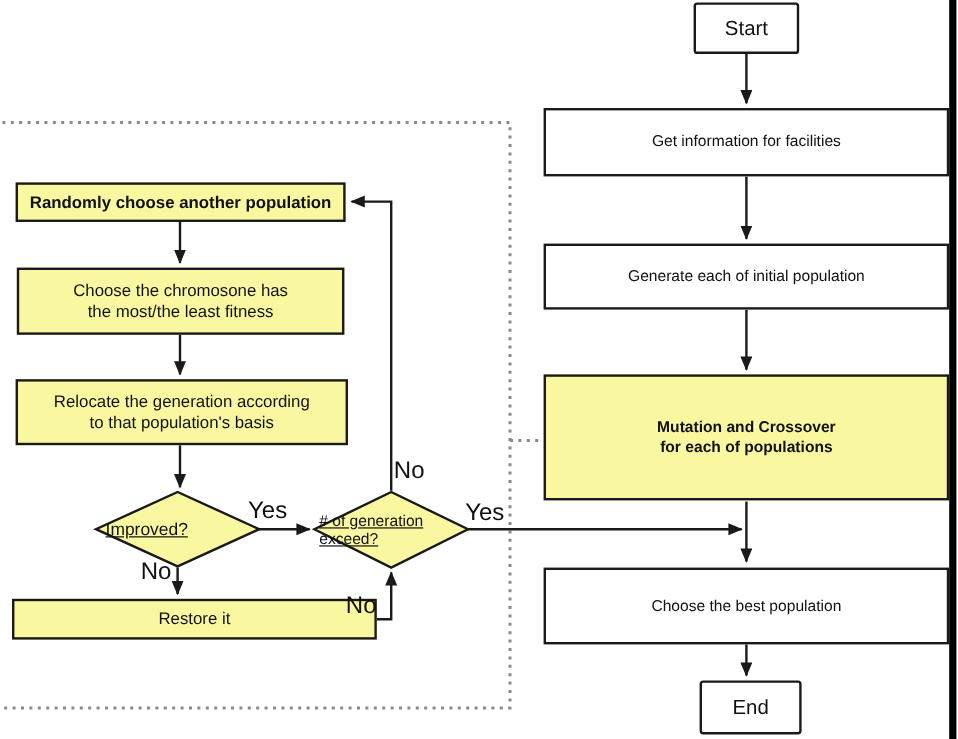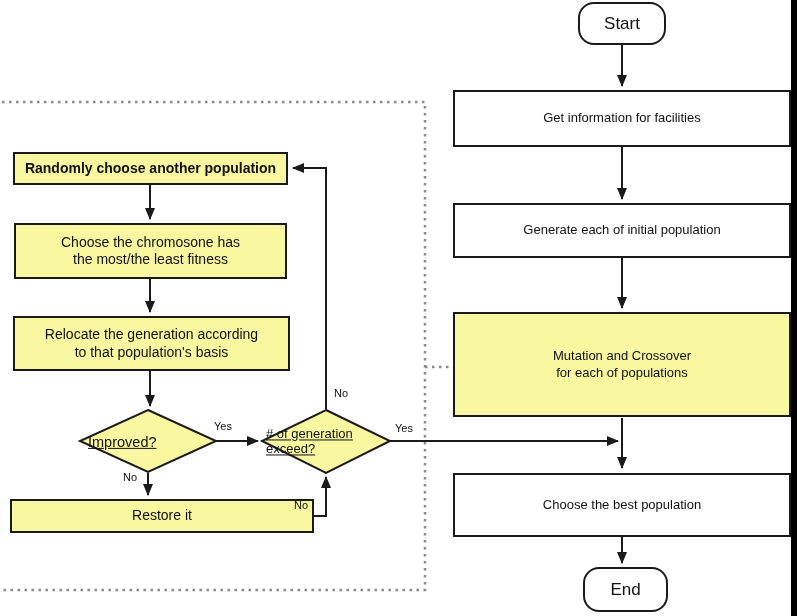--- a/index.html
+++ b/index.html
@@ -6,29 +6,29 @@
   body{font-family:"Liberation Sans",sans-serif;color:#111;}
   #canvas{position:relative;width:798px;height:616px;background:#ffffff;overflow:hidden;}
   #connector-layer{position:absolute;left:0;top:0;}
   .node{
     position:absolute;box-sizing:border-box;
     border:2px solid #1a1a1a;background:#ffffff;
     display:flex;align-items:center;justify-content:center;
     text-align:center;white-space:pre-line;line-height:1.25;
   }
   .yellow{background:#F9F7A0;}
-  .terminal{border-radius:16px;font-size:17px;}
+  .terminal{border-radius:3px;font-size:17px;}
   .proc-r{font-size:13px;}
   .proc-l{font-size:14px;}
   .dtext{
     position:absolute;text-align:left;white-space:pre-line;
     transform:translate(-50%,-50%);line-height:1.12;text-decoration:underline;
   }
   .branch{
-    position:absolute;font-size:11px;
+    position:absolute;font-size:20px;
     transform:translate(-50%,-50%);background:transparent;
   }
   .right-border{position:absolute;top:0;right:1px;width:6px;height:616px;background:#000;}
 </style>
 </head>
 <body>
 
 <div id="canvas">
 
   <svg id="connector-layer" width="798" height="616" viewBox="0 0 798 616">
@@ -66,21 +66,21 @@
   </div>
 
   <div class="node proc-r" style="left:453px;top:90px;width:338px;height:57px;">
     <span>Get information for facilities</span>
   </div>
 
   <div class="node proc-r" style="left:453px;top:203px;width:338px;height:55px;">
     <span>Generate each of initial population</span>
   </div>
 
-  <div class="node proc-r yellow" style="left:453px;top:312px;width:338px;height:105px;">
+  <div class="node proc-r yellow" style="left:453px;top:312px;width:338px;height:105px;font-weight:bold;">
     <span>Mutation and Crossover
 for each of populations</span>
   </div>
 
   <div class="node proc-r" style="left:453px;top:473px;width:338px;height:64px;">
     <span>Choose the best population</span>
   </div>
 
   <div class="node terminal" style="left:583px;top:567px;width:85px;height:45px;">
     <span>End</span>

